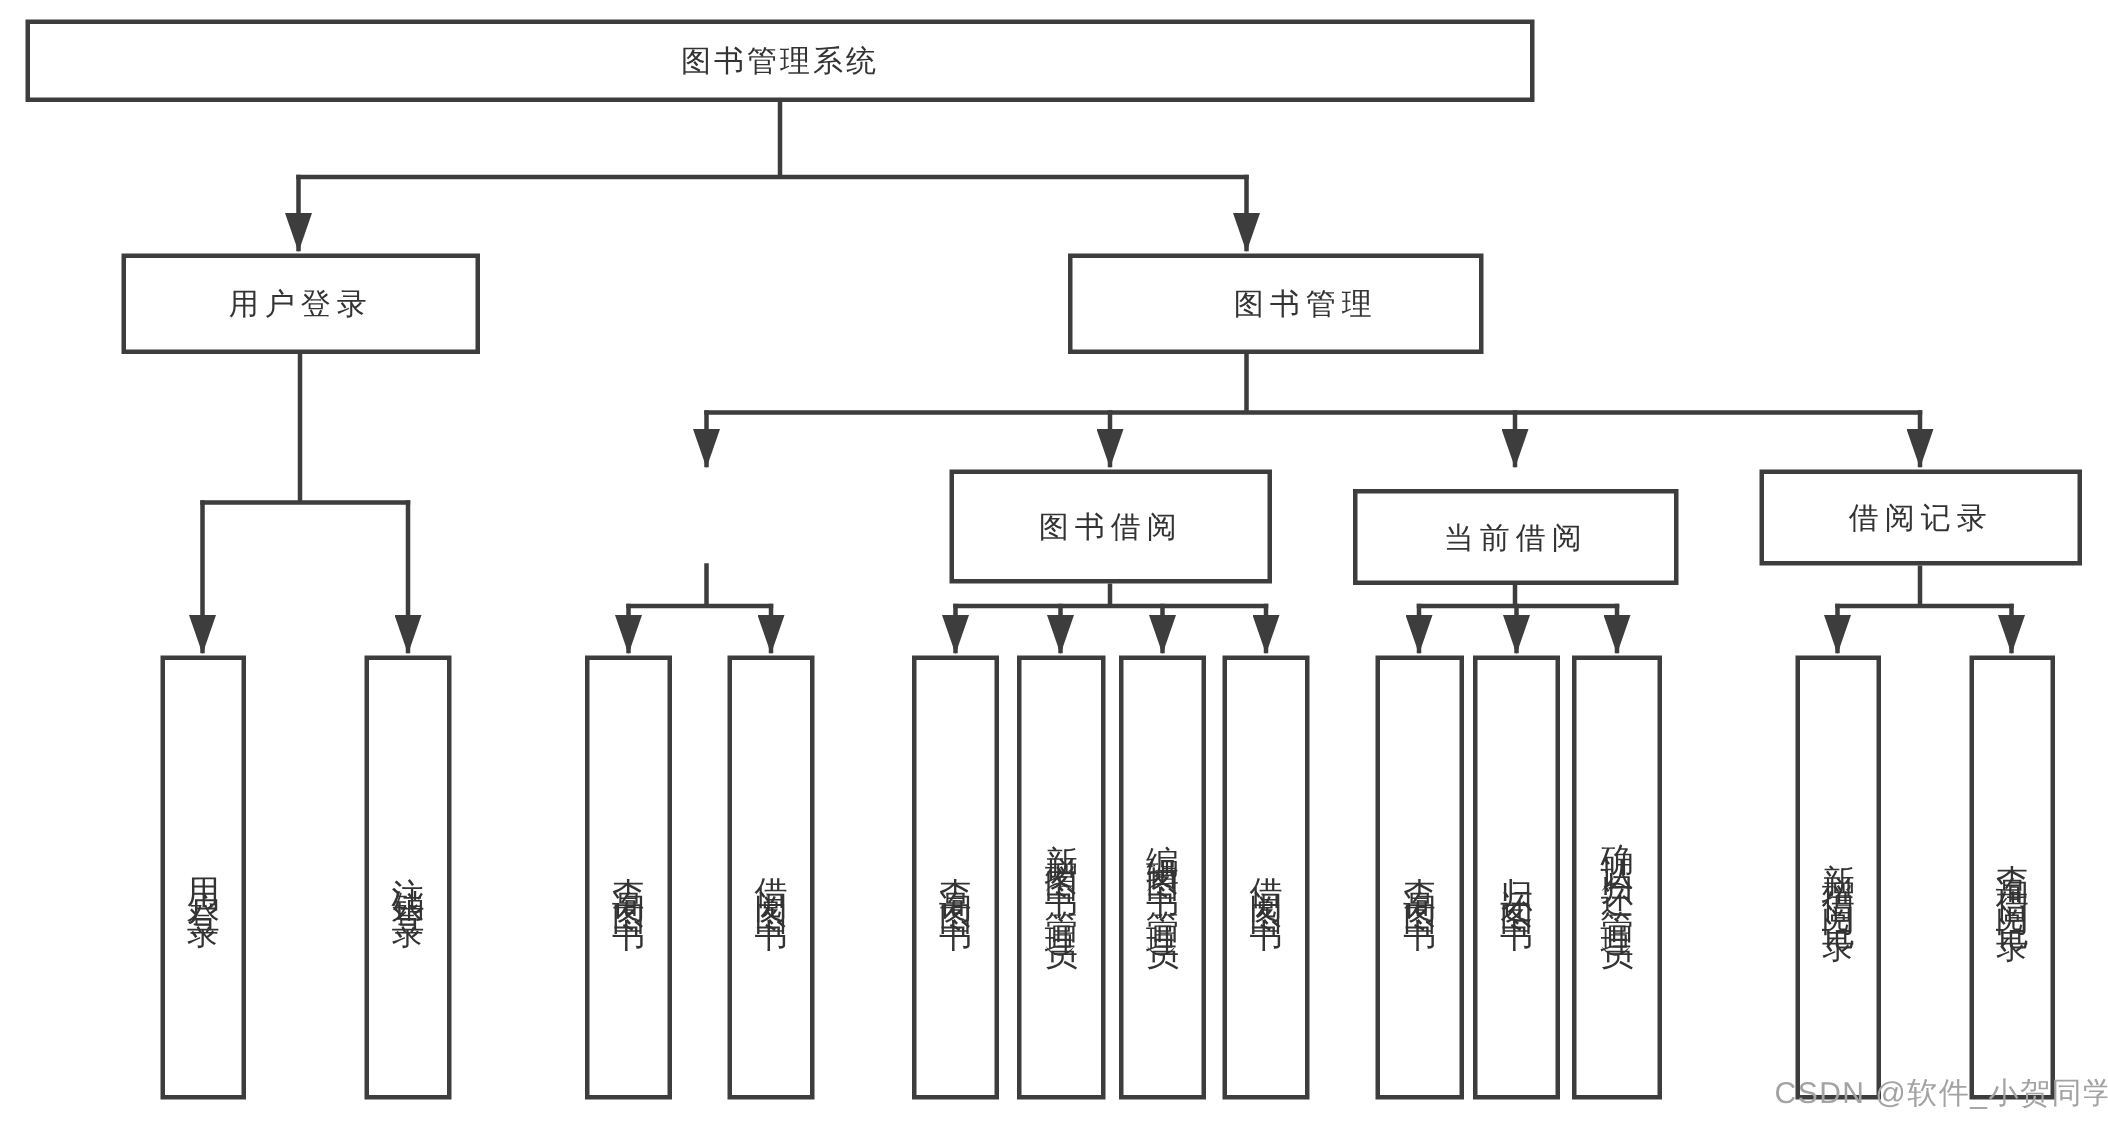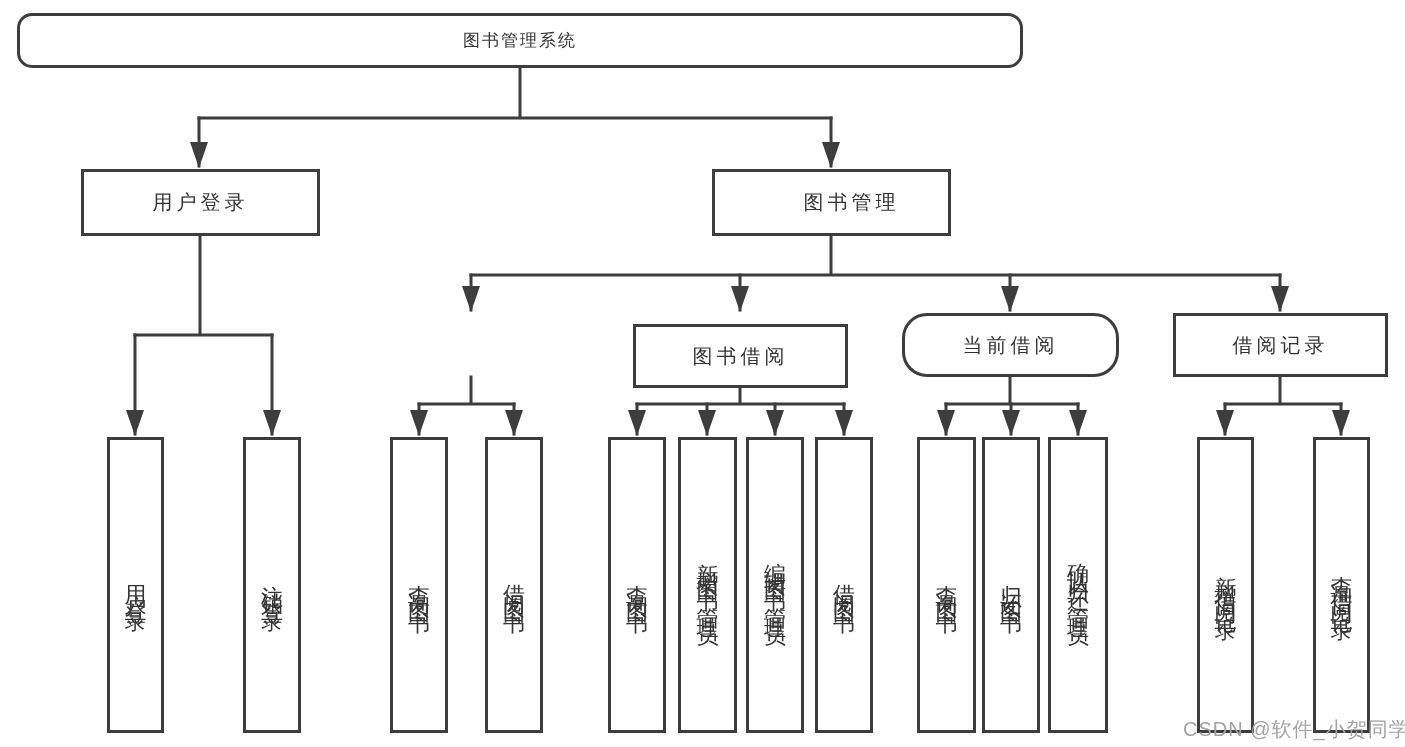--- a/index.html
+++ b/index.html
@@ -14,21 +14,21 @@
   .connectors { position:absolute; left:0; top:0; width:1405px; height:747px; }
   .node {
     position:absolute;
     background:#ffffff;
     border:3px solid #3d3d3d;
     box-sizing:border-box;
     display:flex; align-items:center; justify-content:center;
     z-index:2;
   }
   .hnode { font-size:20px; letter-spacing:4px; white-space:nowrap; }
-  .root  { font-size:17px; letter-spacing:2px;border-radius:15px; }
+  .root  { font-size:20px; letter-spacing:2px; }
   .vnode { top:437px; height:296px; }
   .vnode .vtext {
     writing-mode:vertical-rl;
     text-orientation:mixed;
     font-size:22px;
     letter-spacing:9px;
     line-height:1;
     white-space:nowrap;
   }
   .watermark {
@@ -85,24 +85,24 @@
 
       <path d="M1280,377 V404 M1225,404 H1341"></path>
       <line x1="1225" y1="404" x2="1225" y2="434" marker-end="url(#arrow)"></line>
       <line x1="1341" y1="404" x2="1341" y2="434" marker-end="url(#arrow)"></line>
     </g>
   </svg>
 
   <div class="node hnode root" style="left:17px;top:13px;width:1006px;height:55px;">图书管理系统</div>
 
   <div class="node hnode" style="left:81px;top:169px;width:239px;height:67px;">用户登录</div>
-  <div class="node hnode" style="left:712px;top:169px;width:239px;height:67px;padding-left:40px;">图书管理</div>
+  <div class="node hnode" style="left:712px;top:169px;width:277px;height:67px;padding-left:40px;">图书管理</div>
 
-  <div class="node hnode" style="left:633px;top:324px;width:215px;height:64px;">图书借阅</div>
-  <div class="node hnode" style="left:902px;top:313px;width:217px;height:64px;border-radius:25px;">当前借阅</div>
+  <div class="node hnode" style="left:633px;top:313px;width:215px;height:76px;">图书借阅</div>
+  <div class="node hnode" style="left:902px;top:326px;width:217px;height:64px;">当前借阅</div>
   <div class="node hnode" style="left:1173px;top:313px;width:215px;height:64px;">借阅记录</div>
 
   <div class="node vnode" style="left:107px;width:57px;">
     <span class="vtext">用户登录</span>
   </div>
   <div class="node vnode" style="left:243px;width:58px;">
     <span class="vtext">注销登录</span>
   </div>
 
   <div class="node vnode" style="left:390px;width:58px;">

